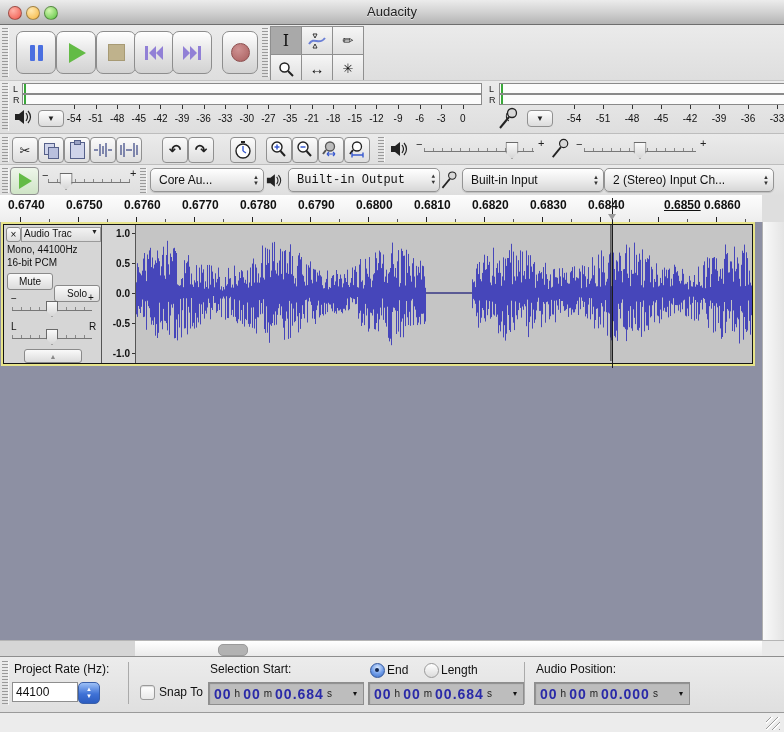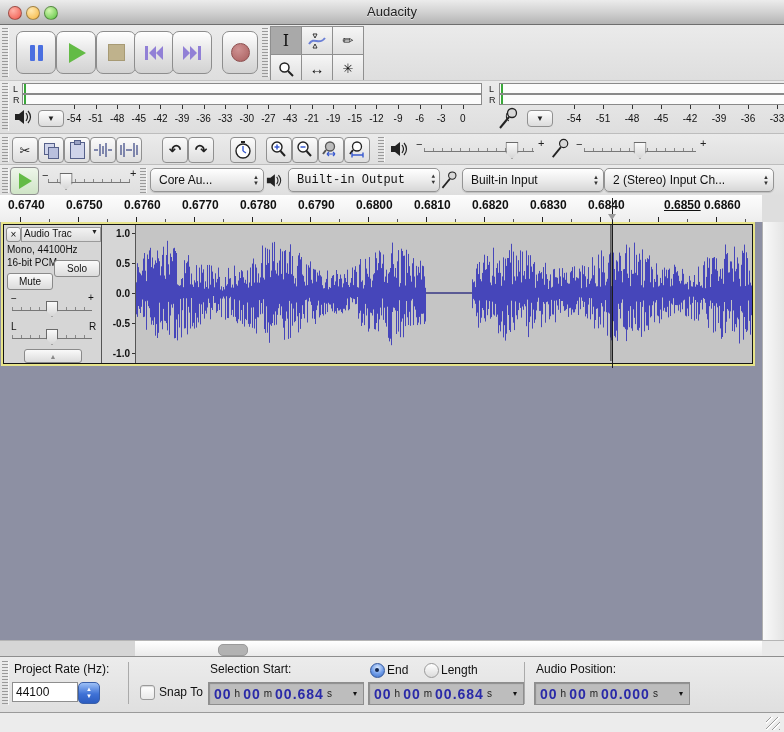--- a/index.html
+++ b/index.html
@@ -202,25 +202,25 @@
         <span class="scalenum" style="left: 116px;">-39</span>
         <div class="scaletick" style="left: 137.6px;"></div>
         <span class="scalenum" style="left: 137.6px;">-36</span>
         <div class="scaletick" style="left: 159.2px;"></div>
         <span class="scalenum" style="left: 159.2px;">-33</span>
         <div class="scaletick" style="left: 180.8px;"></div>
         <span class="scalenum" style="left: 180.8px;">-30</span>
         <div class="scaletick" style="left: 202.4px;"></div>
         <span class="scalenum" style="left: 202.4px;">-27</span>
         <div class="scaletick" style="left: 224px;"></div>
-        <span class="scalenum" style="left: 224px;">-43</span>
+        <span class="scalenum" style="left: 224px;">-35</span>
         <div class="scaletick" style="left: 245.6px;"></div>
         <span class="scalenum" style="left: 245.6px;">-21</span>
         <div class="scaletick" style="left: 267.2px;"></div>
-        <span class="scalenum" style="left: 267.2px;">-19</span>
+        <span class="scalenum" style="left: 267.2px;">-18</span>
         <div class="scaletick" style="left: 288.8px;"></div>
         <span class="scalenum" style="left: 288.8px;">-15</span>
         <div class="scaletick" style="left: 310.4px;"></div>
         <span class="scalenum" style="left: 310.4px;">-12</span>
         <div class="scaletick" style="left: 332px;"></div>
         <span class="scalenum" style="left: 332px;">-9</span>
         <div class="scaletick" style="left: 353.6px;"></div>
         <span class="scalenum" style="left: 353.6px;">-6</span>
         <div class="scaletick" style="left: 375.2px;"></div>
         <span class="scalenum" style="left: 375.2px;">-3</span>
@@ -478,21 +478,21 @@
           </div>
           <div class="abs" style="left:17px;top:2px;width:78px;height:13px;display:flex;align-items:flex-start;border:1px solid #9a9a9a;background:linear-gradient(#f3f3f3,#dcdcdc);">
             <span class="tptext" style="padding-left:2px;flex:1;white-space:nowrap;overflow:hidden;">Audio Trac</span>
             <span style="font-size:7px;color:#222;padding-right:2px;">▼</span>
           </div>
           <div class="abs tptext" style="left:3px;top:19px;">Mono, 44100Hz</div>
           <div class="abs tptext" style="left:3px;top:32px;">16-bit PCM</div>
           <div class="abs tpbtn" style="left:3px;top:48px;width:44px;height:15px;">
               <span>Mute</span>
             </div>
-          <div class="abs tpbtn" style="left:50px;top:35px;width:44px;height:15px;">
+          <div class="abs tpbtn" style="left:50px;top:60px;width:44px;height:15px;">
               <span>Solo</span>
             </div>
 
           <span class="abs tptext" style="left:7px;top:68px;">−</span>
           <span class="abs tptext" style="left:84px;top:67px;">+</span>
           <div class="slider" style="left:8px;top:76px;width:80px;height:17px;">
             <div class="sl-line" style="top:9px;"></div>
               <div class="sl-ticks" style="top:6px;"></div>
             <div class="sl-thumb" style="top: 0px; width: 10px; height: 14px; left: 50%;"></div>
           </div>

